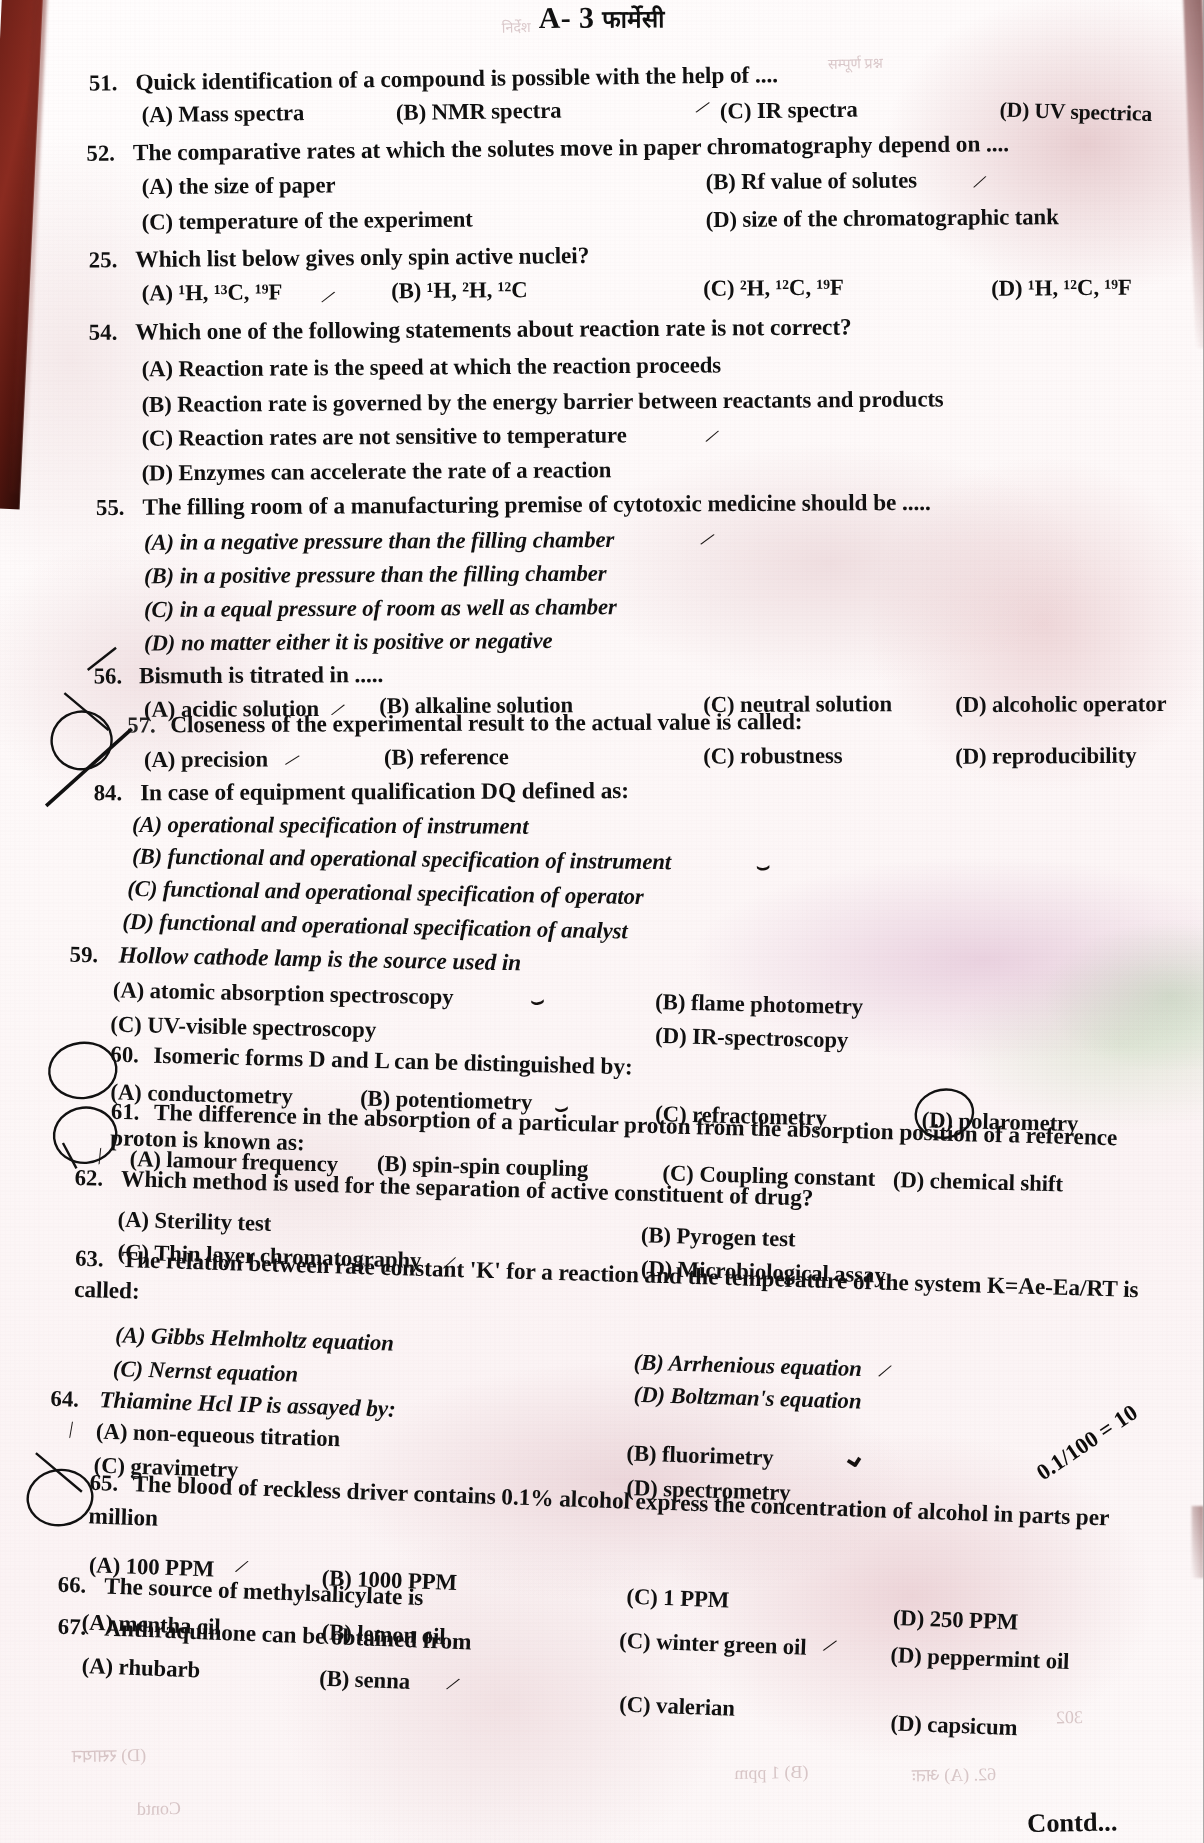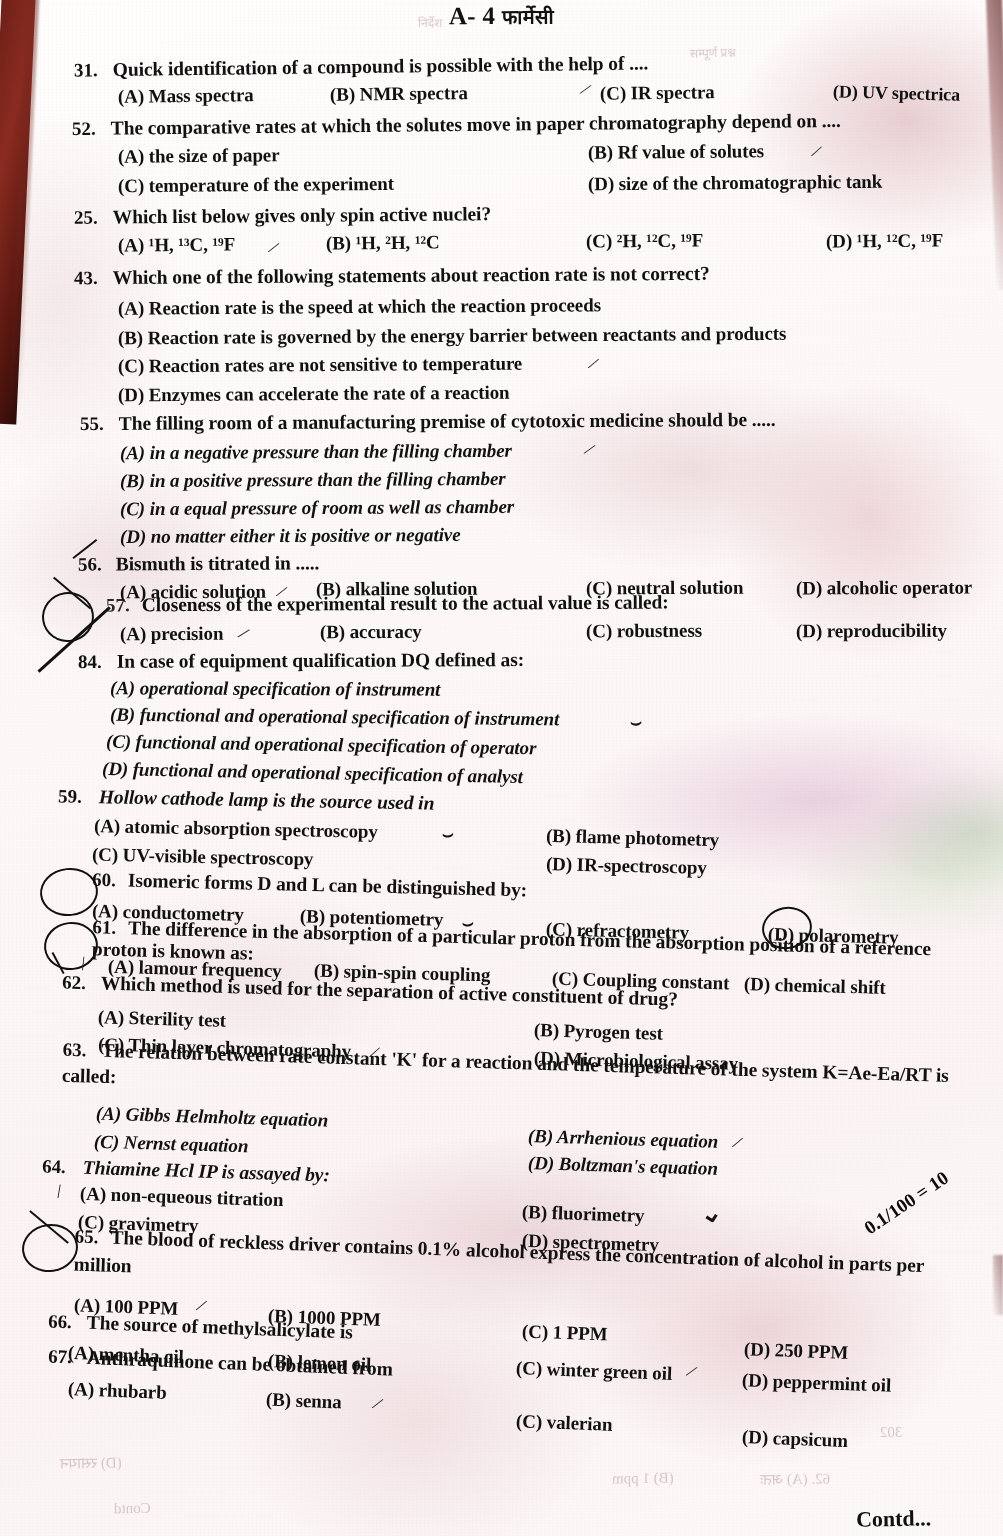--- a/index.html
+++ b/index.html
@@ -95,28 +95,28 @@
   <div class="paper-base"></div>
   <div class="paper-grain"></div>
   <div class="bind-edge"></div>
   <div class="bind-edge2"></div>
   <div class="right-edge"></div>
   <div class="right-edge2"></div>
 
   <div id="sheet">
 
     <div class="hdr">
-      <span>A- 4</span>
+      <span>A- 3</span>
       <span class="hin">फार्मेसी</span>
     </div>
     <div class="ghost" style="left:418px;top:14px;transform:rotate(-1deg);">निर्देश</div>
     <div class="ghost" style="left:690px;top:44px;transform:rotate(-1deg);">सम्पूर्ण प्रश्न</div>
 
     <div class="q" style="left:74px;top:56px;transform:rotate(-0.7deg);">
-      <span class="qnum">31.</span>
+      <span class="qnum">51.</span>
       <span class="qtext" style="margin-left:11px;">Quick identification of a compound is possible with the help of ....</span>
     </div>
     <div class="opt" style="left:118px;top:85px;transform:rotate(-0.8deg);">(A) Mass spectra</div>
     <div class="opt" style="left:330px;top:83px;transform:rotate(-0.8deg);">(B) NMR spectra</div>
     <div class="opt" style="left:600px;top:82px;transform:rotate(-0.8deg);">(C) IR spectra</div>
     <div class="tick" style="left:584px;top:80px;font-size:17px;transform:rotate(18deg);">⁄</div>
     <div class="opt" style="left:833px;top:83px;transform:rotate(1.6deg);font-size:18px;">(D) UV spectrica</div>
 
     <div class="q" style="left:72px;top:114px;transform:rotate(-0.6deg);">
       <span class="qnum">52.</span>
@@ -132,21 +132,21 @@
       <span class="qnum">25.</span>
       <span class="qtext" style="margin-left:11px;">Which list below gives only spin active nuclei?</span>
     </div>
     <div class="opt" style="left:118px;top:234px;transform:rotate(-0.5deg);">(A) ¹H, ¹³C, ¹⁹F</div>
     <div class="tick" style="left:272px;top:238px;font-size:17px;transform:rotate(16deg);">⁄</div>
     <div class="opt" style="left:326px;top:232px;transform:rotate(-0.5deg);">(B) ¹H, ²H, ¹²C</div>
     <div class="opt" style="left:586px;top:230px;transform:rotate(-0.5deg);">(C) ²H, ¹²C, ¹⁹F</div>
     <div class="opt" style="left:826px;top:230px;transform:rotate(-0.5deg);">(D) ¹H, ¹²C, ¹⁹F</div>
 
     <div class="q" style="left:74px;top:265px;transform:rotate(-0.4deg);">
-      <span class="qnum">43.</span>
+      <span class="qnum">54.</span>
       <span class="qtext" style="margin-left:11px;">Which one of the following statements about reaction rate is not correct?</span>
     </div>
     <div class="opt" style="left:118px;top:296px;transform:rotate(-0.4deg);">(A) Reaction rate is the speed at which the reaction proceeds</div>
     <div class="opt" style="left:118px;top:325px;transform:rotate(-0.4deg);">(B) Reaction rate is governed by the energy barrier between reactants and products</div>
     <div class="opt" style="left:118px;top:354px;transform:rotate(-0.4deg);">(C) Reaction rates are not sensitive to temperature</div>
     <div class="tick" style="left:592px;top:354px;font-size:17px;transform:rotate(14deg);">⁄</div>
     <div class="opt" style="left:118px;top:383px;transform:rotate(-0.4deg);">(D) Enzymes can accelerate the rate of a reaction</div>
 
     <div class="q" style="left:80px;top:411px;transform:rotate(-0.35deg);">
       <span class="qnum">55.</span>
@@ -172,21 +172,21 @@
 
     <div class="q" style="left:106px;top:593px;transform:rotate(-0.3deg);">
       <span class="qnum" style="opacity:.9;">57.</span>
       <span class="qtext" style="margin-left:8px;">Closeness of the experimental result to the actual value is called:</span>
     </div>
     <div class="pen" style="left:42px;top:592px;width:48px;height:46px;transform:rotate(-8deg);"></div>
     <div class="slash" style="left:26px;top:638px;width:96px;height:2.6px;transform:rotate(-42deg);"></div>
     <div class="slash" style="left:48px;top:592px;width:48px;height:2.2px;transform:rotate(40deg);"></div>
     <div class="opt" style="left:120px;top:623px;transform:rotate(-0.3deg);">(A) precision</div>
     <div class="tick" style="left:242px;top:624px;font-size:17px;transform:rotate(22deg);">⁄</div>
-    <div class="opt" style="left:320px;top:621px;transform:rotate(-0.3deg);">(B) accuracy</div>
+    <div class="opt" style="left:320px;top:621px;transform:rotate(-0.3deg);">(B) reference</div>
     <div class="opt" style="left:586px;top:620px;transform:rotate(-0.3deg);">(C) robustness</div>
     <div class="opt" style="left:796px;top:620px;transform:rotate(-0.3deg);">(D) reproducibility</div>
 
     <div class="q" style="left:78px;top:650px;transform:rotate(-0.25deg);">
       <span class="qnum">84.</span>
       <span class="qtext" style="margin-left:11px;">In case of equipment qualification DQ defined as:</span>
     </div>
     <div class="opt ital" style="left:110px;top:678px;transform:rotate(0.25deg);">(A) operational specification of instrument</div>
     <div class="opt ital" style="left:110px;top:706px;transform:rotate(0.6deg);">(B) functional and operational specification of instrument</div>
     <div class="tick" style="left:630px;top:712px;font-size:18px;transform:rotate(-4deg);">⌣</div>

